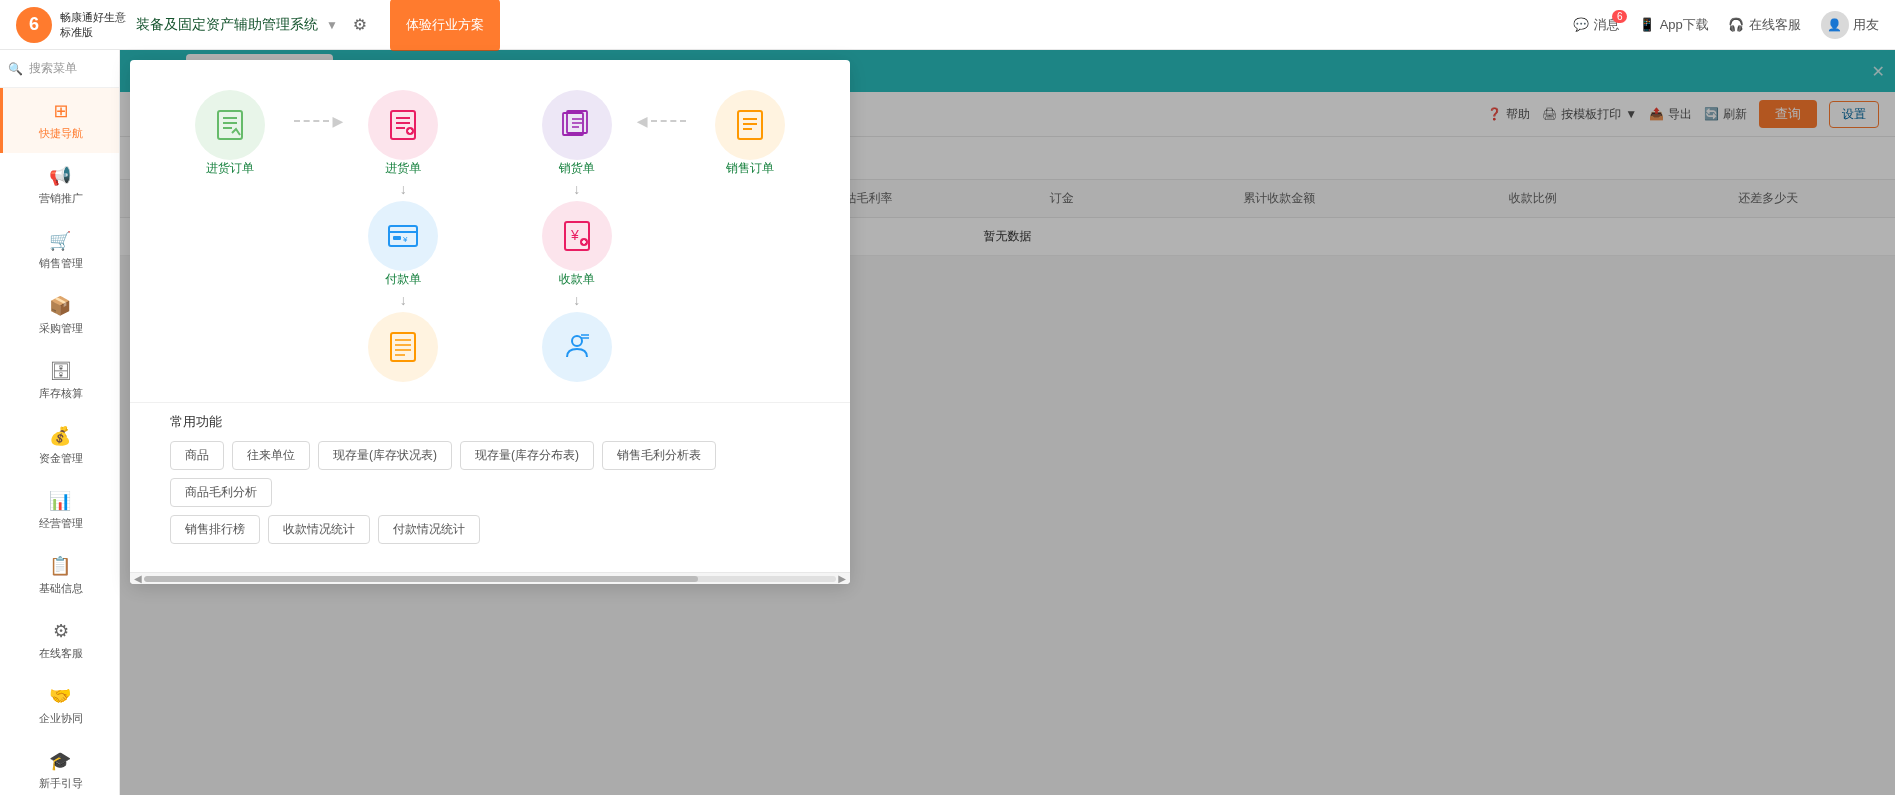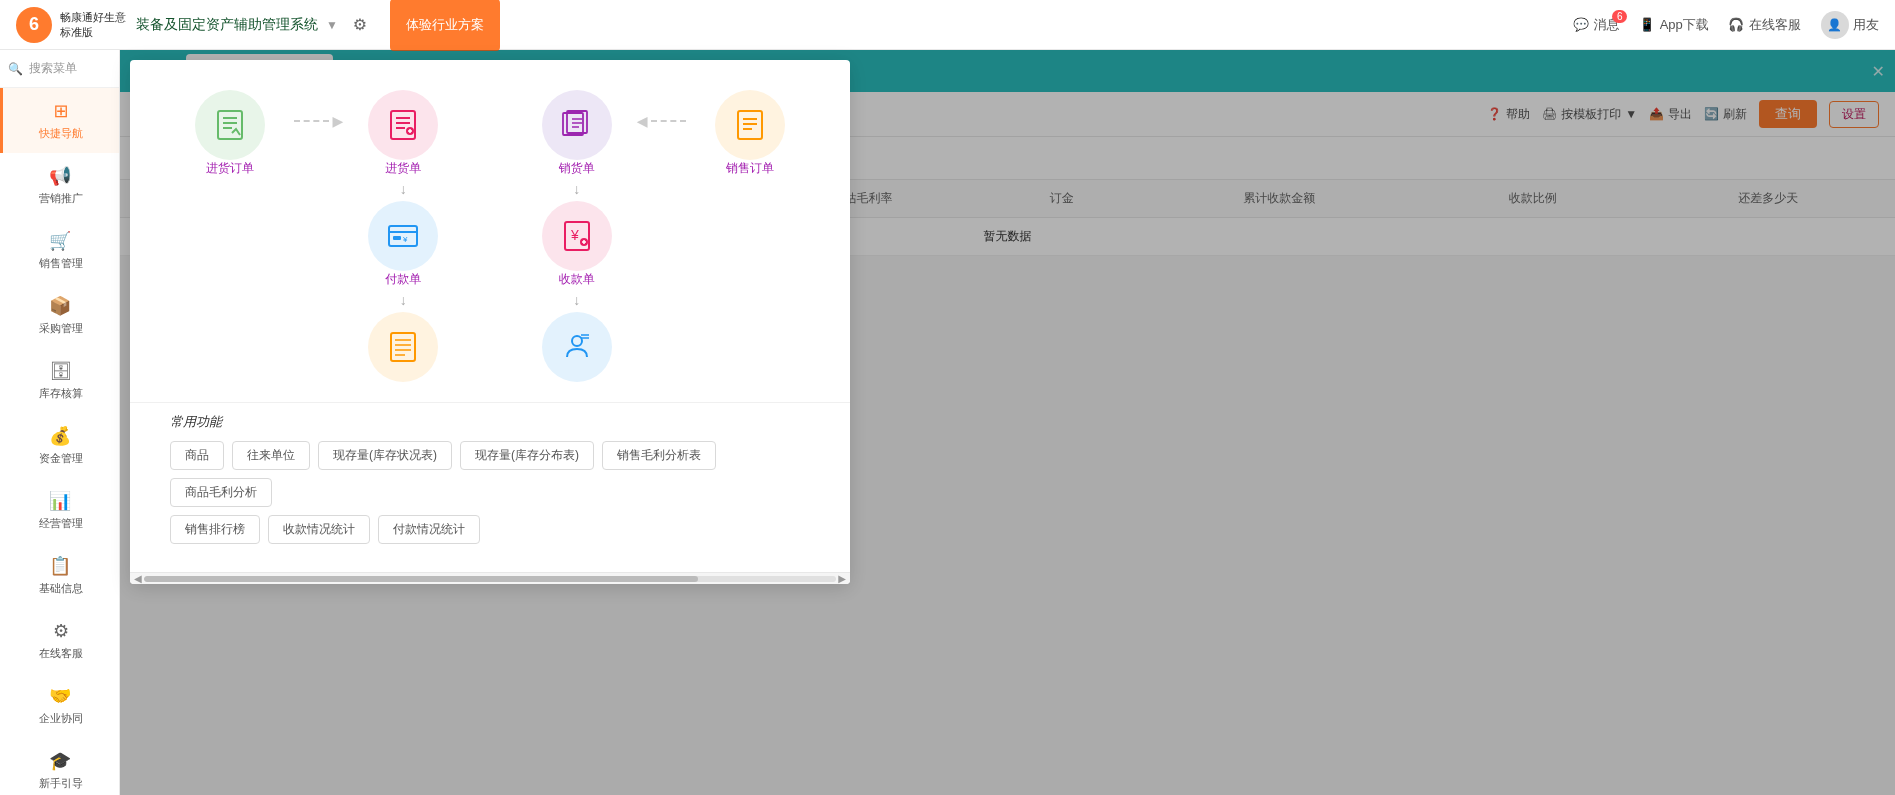--- a/index.html
+++ b/index.html
@@ -244,21 +244,21 @@
       background: #ff7b2e;
       color: white;
       border: none;
       padding: 5px 16px;
       border-radius: 4px;
       cursor: pointer;
       font-size: 13px;
     }
     .set-btn {
       background: #fff;
-      color: #be185d;
+      color: #0369a1;
       border: 1px solid #ff7b2e;
       padding: 4px 12px;
       border-radius: 4px;
       cursor: pointer;
       font-size: 12px;
     }
 
     
     .filter-row {
       background: #fff;
@@ -356,35 +356,34 @@
       height: 70px;
       border-radius: 50%;
       display: flex;
       align-items: center;
       justify-content: center;
       font-size: 28px;
       cursor: pointer;
     }
     .workflow-label {
       font-size: 12px;
-      color: #a21caf;
+      color: #15803d;
       text-align: center;
     }
 
     
     .common-funcs {
       padding: 10px 40px 20px;
       border-top: 1px solid #f0f0f0;
     }
     .common-funcs-title {
       font-size: 13px;
       color: #333;
       margin-bottom: 10px;
       font-weight: 500;
-      font-style: italic;
     }
     .func-btns {
       display: flex;
       flex-wrap: wrap;
       gap: 8px;
       margin-bottom: 8px;
     }
     .func-btn {
       border: 1px solid #d9d9d9;
       background: #fff;

